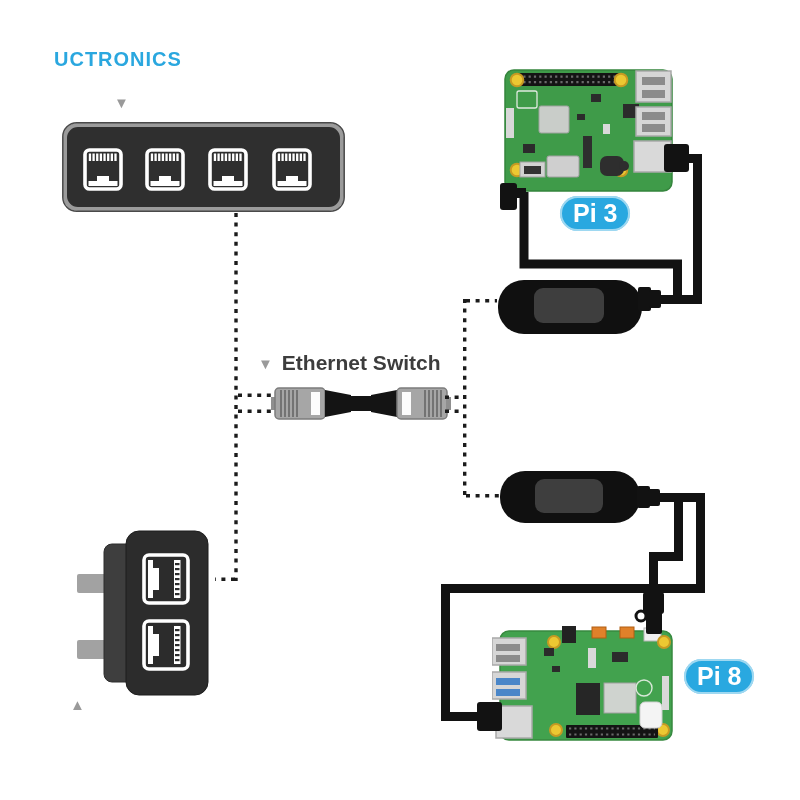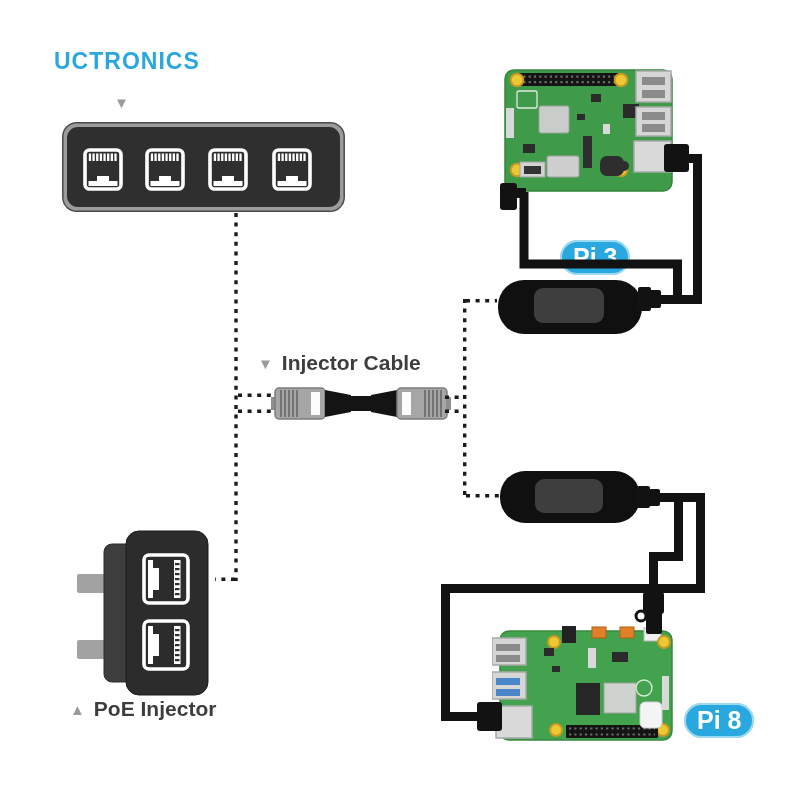--- a/index.html
+++ b/index.html
@@ -1,28 +1,28 @@
 <!DOCTYPE html>
 <html><head>
 <meta charset="utf-8">
 <style>
   html,body{margin:0;padding:0;background:#fff;}
   .canvas{position:relative;width:800px;height:800px;background:#ffffff;overflow:hidden;
           font-family:"Liberation Sans", sans-serif;}
-  .logo{position:absolute;left:54px;top:48px;font-size:23px;font-weight:bold;
+  .logo{position:absolute;left:54px;top:48px;font-size:20px;font-weight:bold;
         color:#2aa7df;letter-spacing:1px;}
   .anno{position:absolute;display:flex;align-items:center;gap:9px;
         font-size:21px;font-weight:bold;color:#3d3d3d;white-space:nowrap;}
   .anno .tri{color:#9a9a9a;font-size:15px;line-height:1;}
   .anno-switch{left:114px;top:95px;}
   .anno-cable{left:258px;top:351px;}
   .anno-injector{left:70px;top:697px;}
   .badge{position:absolute;background:#29a8e0;color:#ffffff;font-weight:bold;
          font-size:25px;line-height:33px;padding:1px 13px;border-radius:20px;
-         box-shadow:0 0 0 2px rgba(255,255,255,.55) inset;margin-top:44px;}
+         box-shadow:0 0 0 2px rgba(255,255,255,.55) inset;}
   .badge-pi3{left:560px;top:196px;}
   .badge-pi4{left:684px;top:659px;}
   .dev{position:absolute;z-index:2;}
   .wiring{position:absolute;left:0;top:0;z-index:3;pointer-events:none;}
   .d-switch{left:62px;top:122px;}
   .d-pi3{left:503px;top:64px;}
   .d-split1{left:497px;top:277px;}
   .d-ecable{left:271px;top:380px;}
   .d-split2{left:499px;top:466px;}
   .d-injector{left:74px;top:527px;}
@@ -33,25 +33,24 @@
 
 <div class="canvas">
 
   <div class="logo">UCTRONICS</div>
 
   <div class="anno anno-switch">
     <span class="tri">▼</span>
   </div>
   <div class="anno anno-cable">
     <span class="tri">▼</span>
-    <span>Injector Cable</span>
+    <span>Ethernet Switch</span>
   </div>
   <div class="anno anno-injector">
     <span class="tri">▲</span>
-    <span>PoE Injector</span>
   </div>
 
   <div class="badge badge-pi3">Pi 3</div>
   <div class="badge badge-pi4">Pi 8</div>
 
   <svg class="dev d-switch" width="283" height="90" viewBox="0 0 283 90">
     <defs>
       <g id="rj45f">
         <rect x="2" y="2" width="36" height="39" rx="4.5" fill="none" stroke="#ffffff" stroke-width="3.6"></rect>
         <rect x="5.8" y="5.5" width="2.3" height="7.5" fill="#fff"></rect>

